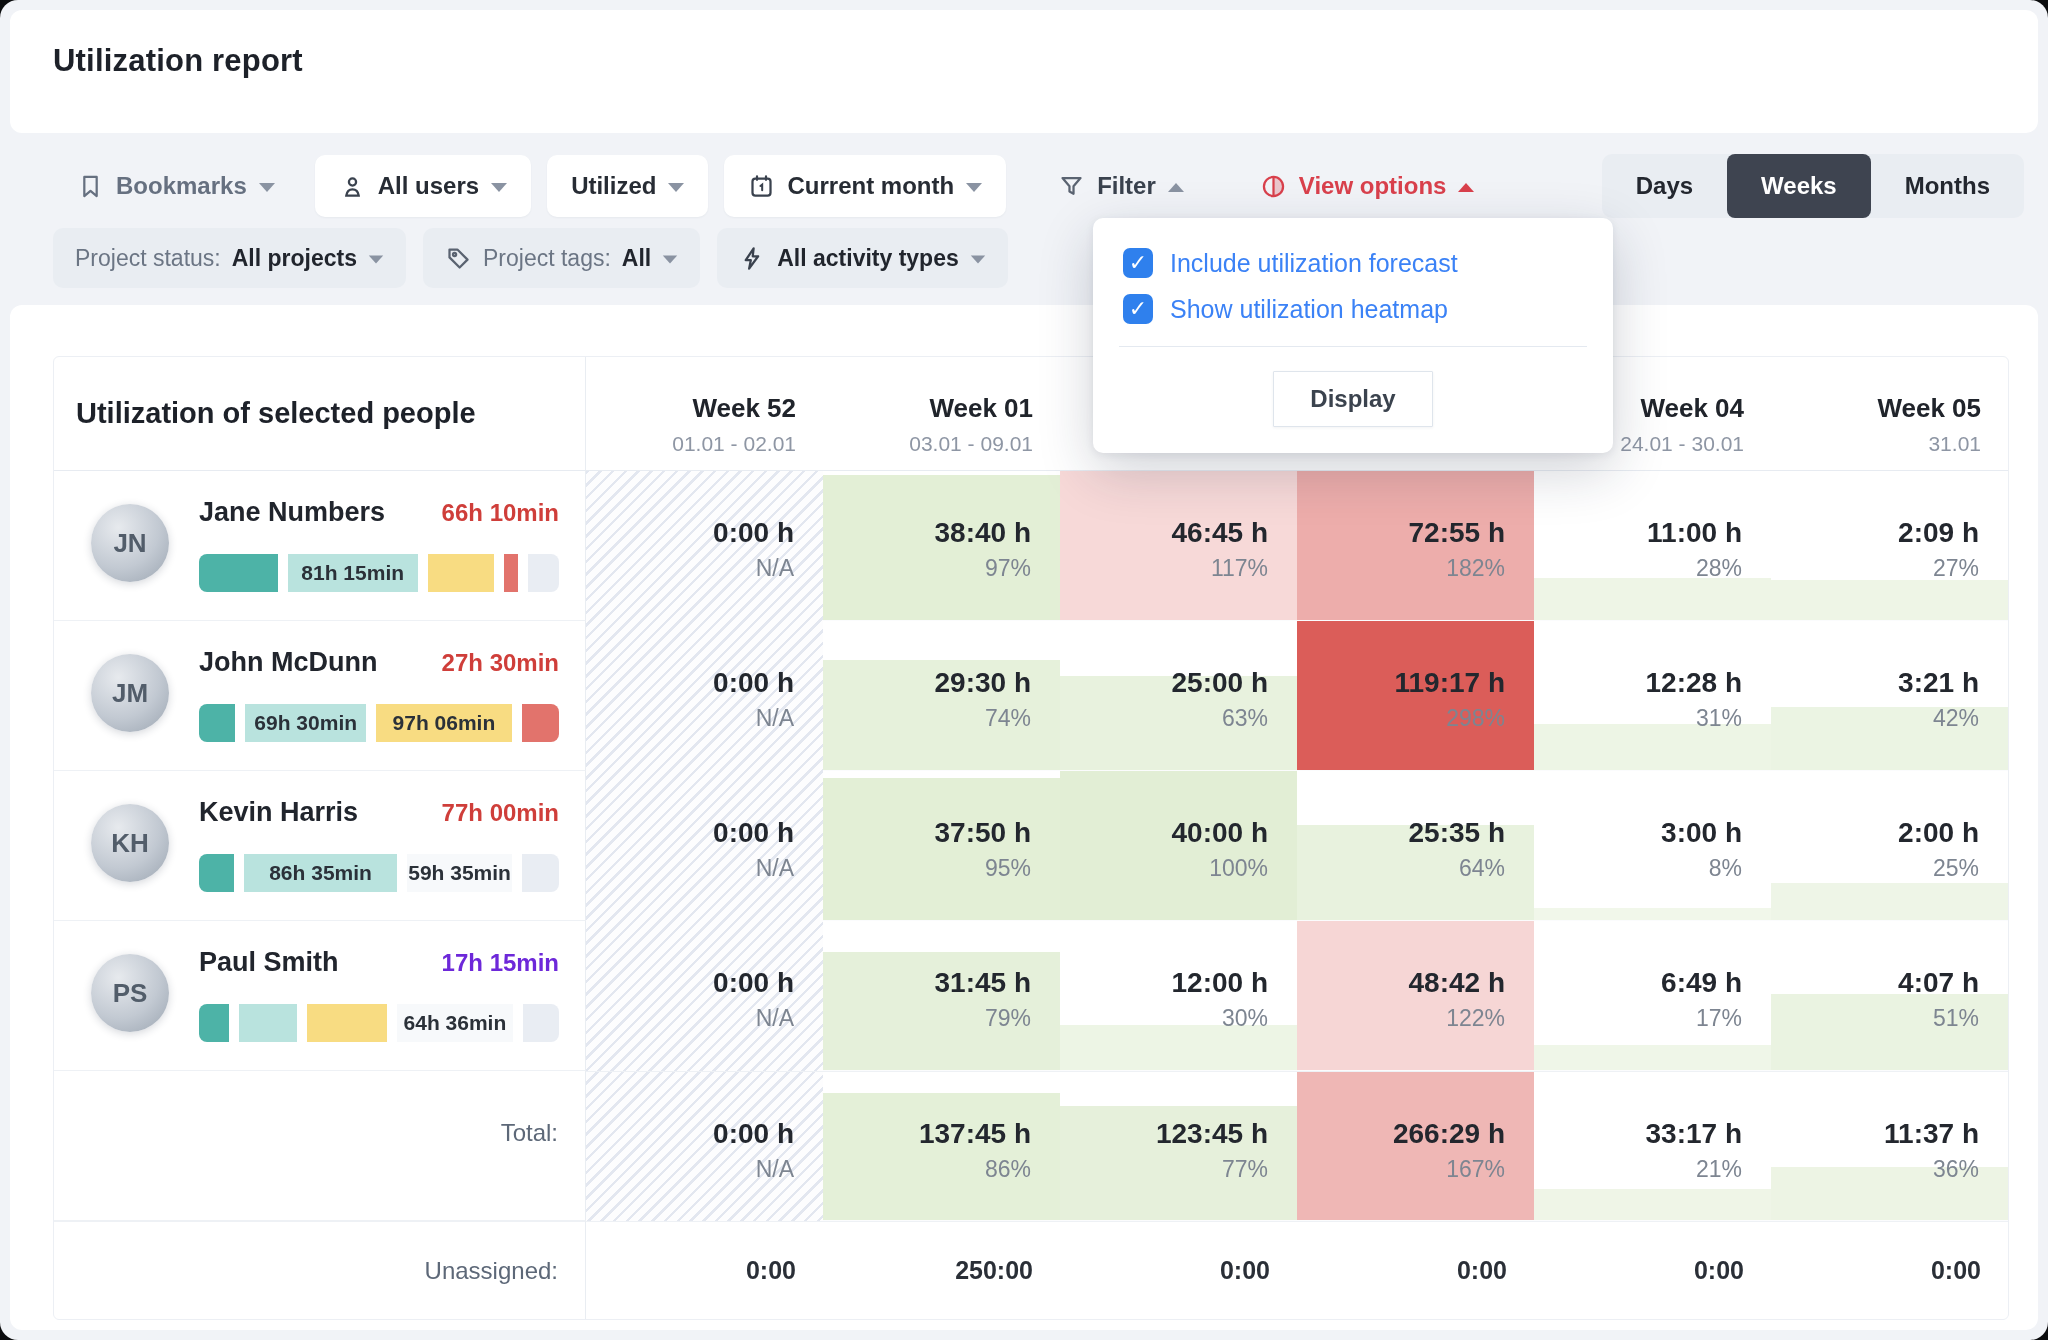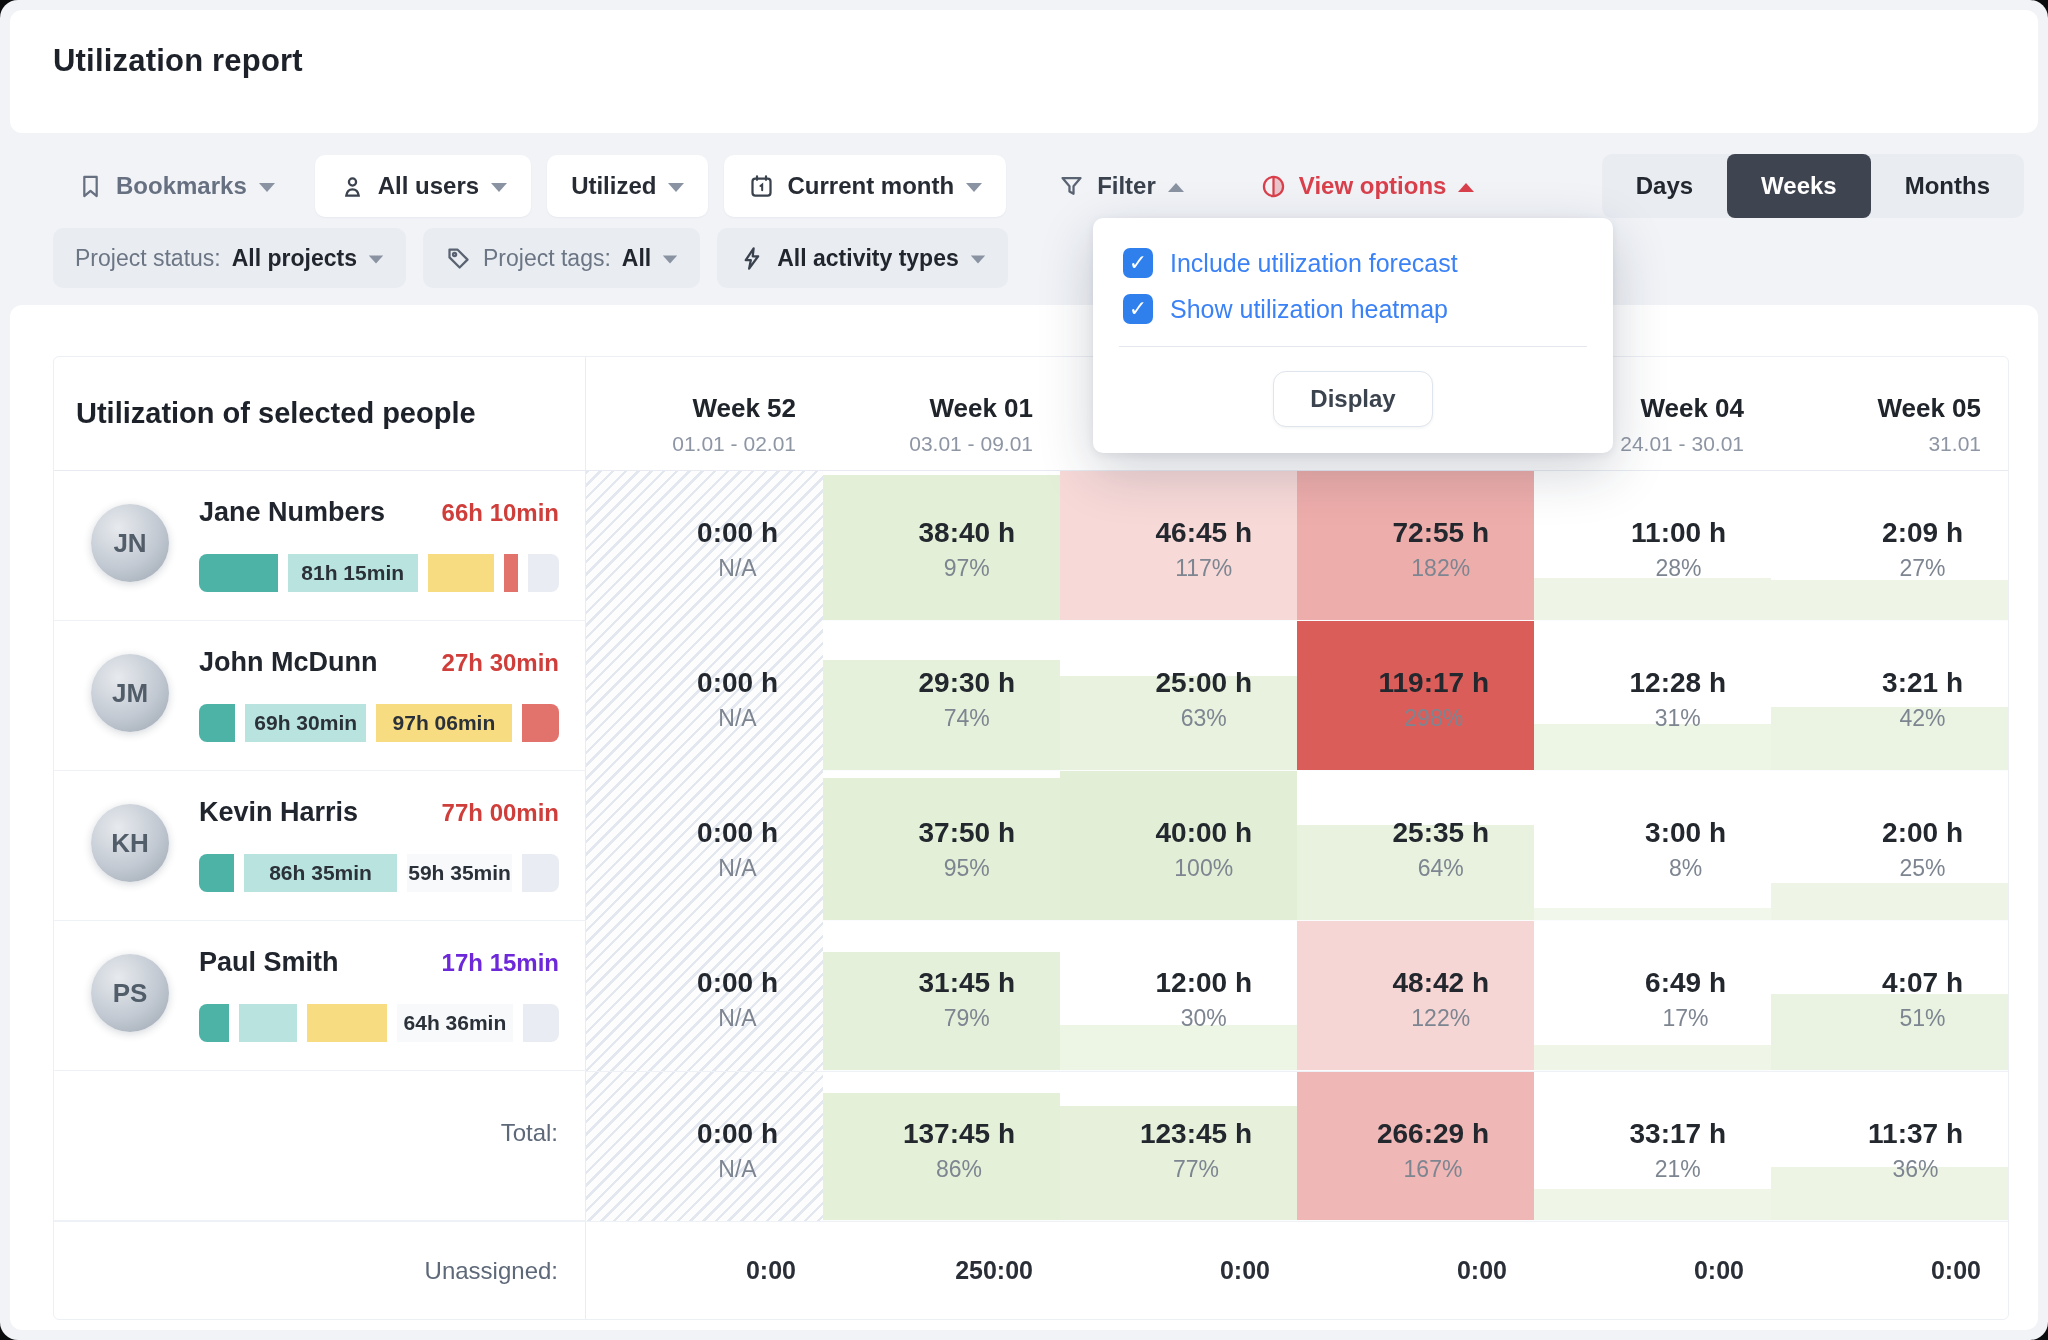--- a/index.html
+++ b/index.html
@@ -55,38 +55,38 @@
   .pname-line{display:flex;justify-content:space-between;align-items:baseline;}
   .pname{font-size:27px;font-weight:700;color:#21252d;}
   .ptime{font-size:24px;font-weight:700;color:#cf3e3a;}
   .pbar{display:flex;gap:10px;margin-top:26px;height:38px;text-align:right;}
   .bseg{display:flex;align-items:center;justify-content:center;font-size:21px;font-weight:700;color:#2b3139;white-space:nowrap;overflow:visible;}
   .bseg:first-child{border-radius:8px 0 0 8px;}
   .bseg:last-child{border-radius:0 8px 8px 0;}
 
   .dcell{border-bottom:1px solid #fbfcfd;}
   .dcell .fill{position:absolute;left:0;right:0;bottom:0;z-index:0;}
-  .dtext{position:absolute;top:44px;right:45px;text-align:center;z-index:2;}
+  .dtext{position:absolute;top:44px;right:29px;text-align:right;z-index:2;}
   .dhours{font-size:28px;font-weight:700;color:#23272e;line-height:36px;}
   .dpct{font-size:23px;color:#7d8591;line-height:34px;}
   .rowlabel-cell{border-right:1px solid #e9edf2;border-bottom:1px solid #eef1f5;}
   .rowlabel{position:absolute;top:48px;right:27px;font-size:24px;color:#5d6878;}
   .total-row-border{border-top:1px solid #eef1f5;}
   .ucell{border-top:1px solid #eef1f5;display:flex;align-items:center;justify-content:flex-end;padding-right:27px;font-size:25px;font-weight:600;color:#2a2f37;}
   .ucell-label{border-top:1px solid #eef1f5;border-right:1px solid #e9edf2;display:flex;align-items:center;justify-content:flex-end;padding-right:27px;font-size:24px;color:#5d6878;}
 
   
   .popup{position:absolute;left:1093px;top:218px;width:520px;background:#ffffff;border-radius:10px;z-index:50;
          box-shadow:0 18px 55px rgba(25,35,60,.20),0 2px 8px rgba(25,35,60,.08);padding:30px 30px 26px 30px;box-sizing:border-box;}
   .chk-row{display:flex;align-items:center;gap:17px;margin-bottom:16px;cursor:pointer;}
   .checkbox{width:30px;height:30px;border-radius:7px;background:#2f80ed;display:flex;align-items:center;justify-content:center;flex:0 0 auto;}
   .checkbox .mark{color:#ffffff;font-size:22px;font-weight:700;line-height:1;}
   .chk-label{font-size:25px;color:#3b82f6;}
   .popup-divider{height:1px;background:#e4e9f0;margin:22px -4px 24px -4px;}
-  .display-btn{display:block;margin:0 auto;background:#ffffff;border:1px solid #dfe5ec;border-radius:13px;
+  .display-btn{display:block;margin:0 auto;background:#ffffff;border:1px solid #dfe5ec;border-radius:1px;
                padding:13px 36px;font-size:24px;font-weight:700;color:#3b434e;font-family:inherit;cursor:pointer;box-shadow:0 1px 3px rgba(40,50,70,.06);}
 </style>
 </head>
 <body>
 
 <div class="app">
 
   <div class="header-card">
     <div class="page-title">Utilization report</div>
   </div>

